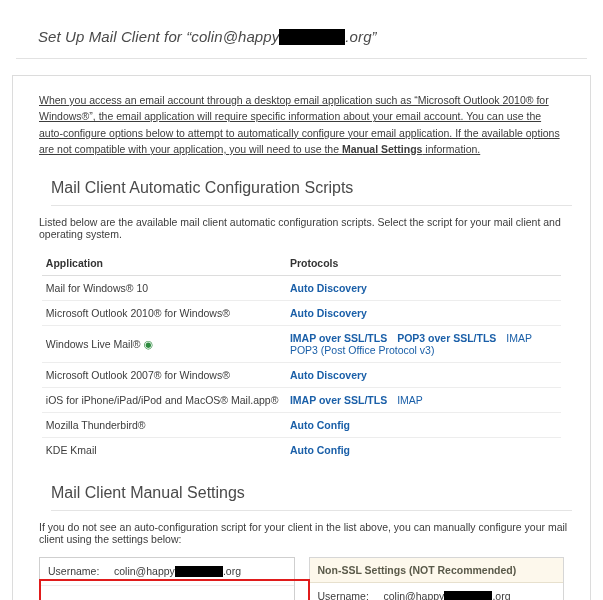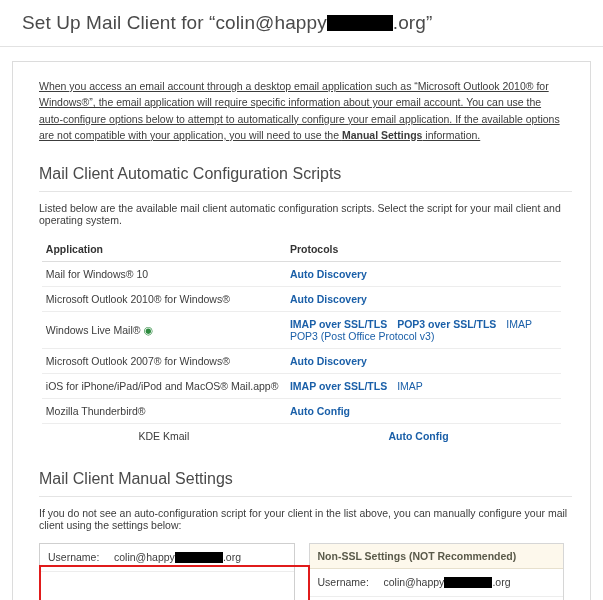--- a/index.html
+++ b/index.html
@@ -9,27 +9,28 @@
   body {
     width: 603px;
     height: 600px;
     background: #ffffff;
     font-family: "Liberation Sans", sans-serif;
     font-size: 11px;
     color: #333333;
     overflow: hidden;
   }
   .page-title {
-    font-size: 19px;
+    font-size: 15px;
     color: #4a4a4a;
     font-weight: normal;
     padding: 12px 0 12px 22px;
-    margin: 0;
+    margin: 16px;
     border-bottom: 1px solid #e2e2e2;
     letter-spacing: 0.1px;
+    font-style: italic;
   }
   .redact {
     display: inline-block;
     background: #000000;
     vertical-align: middle;
     position: relative;
     top: -1px;
   }
   .title-redact { width: 66px; height: 16px; }
   .panel {
@@ -46,21 +47,21 @@
     line-height: 1.55;
     color: #3c3c3c;
     margin: 16px 8px 0 8px;
     text-decoration: underline;
   }
   .intro b { font-weight: bold; }
   h2.section {
     font-size: 16px;
     font-weight: normal;
     color: #4a4a4a;
-    margin: 22px 0 0 8px;
+    margin: 22px 0 0 20px;
     padding-bottom: 8px;
     border-bottom: 1px solid #e4e4e4;
   }
   .section-note {
     font-size: 10.5px;
     color: #3c3c3c;
     margin: 10px 4px 0 8px;
   }
   table.scripts {
     width: 96%;
@@ -75,21 +76,21 @@
     padding: 5px 4px 6px 4px;
     border-bottom: 1px solid #dddddd;
     font-size: 10.5px;
   }
   table.scripts td {
     padding: 6px 4px;
     border-bottom: 1px solid #ededed;
     color: #3c3c3c;
     vertical-align: middle;
   }
-  table.scripts tr:last-child td { border-bottom: none; text-align: center; }
+  table.scripts tr:last-child td { border-bottom: none; }
   .col-app { width: 47%; }
   .link {
     color: #1a5fa8;
     font-weight: bold;
     text-decoration: none;
     margin-right: 10px;
     display: inline-block;
   }
   .link.plain { font-weight: normal; text-align: center; }
   .cols {

